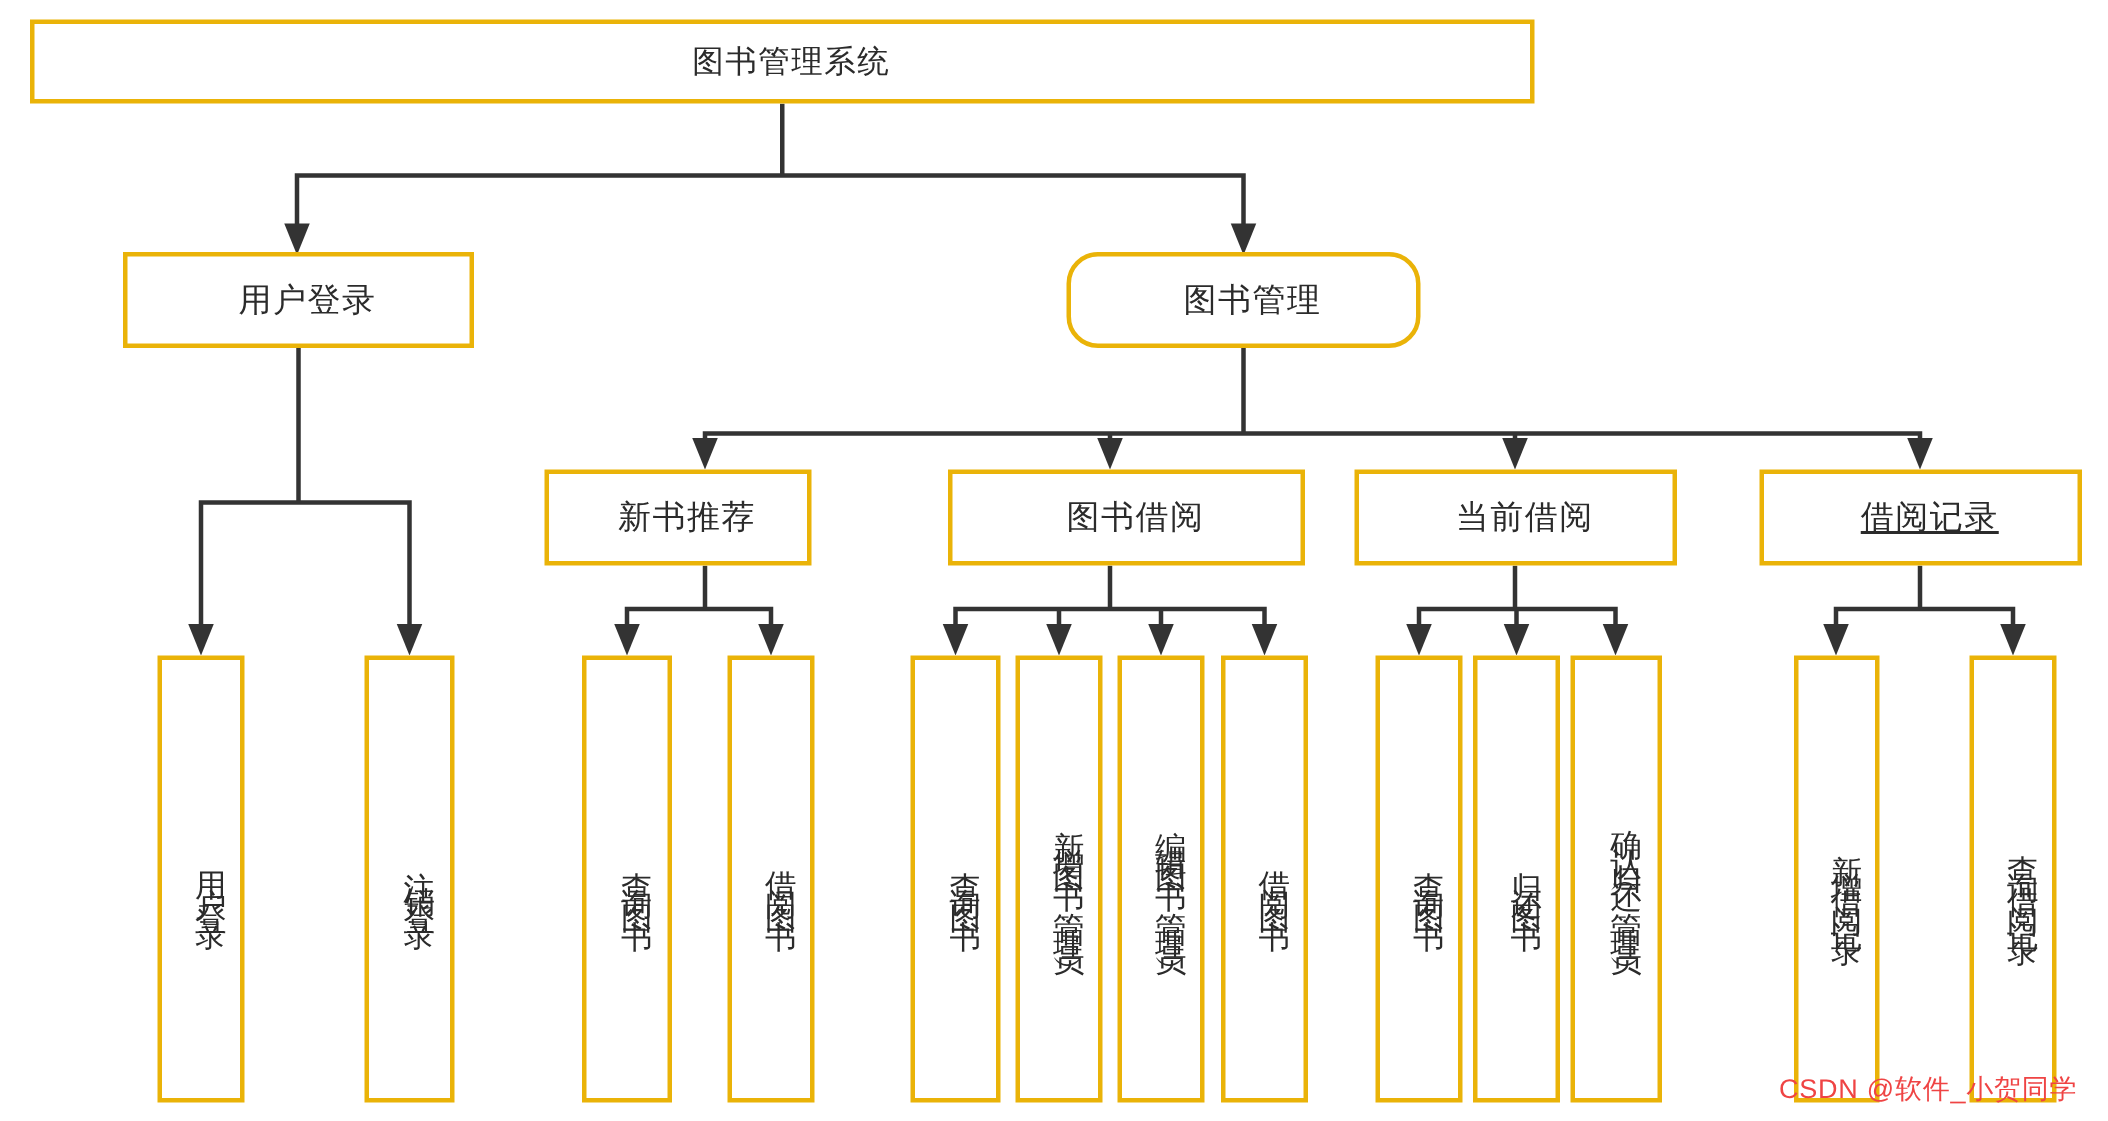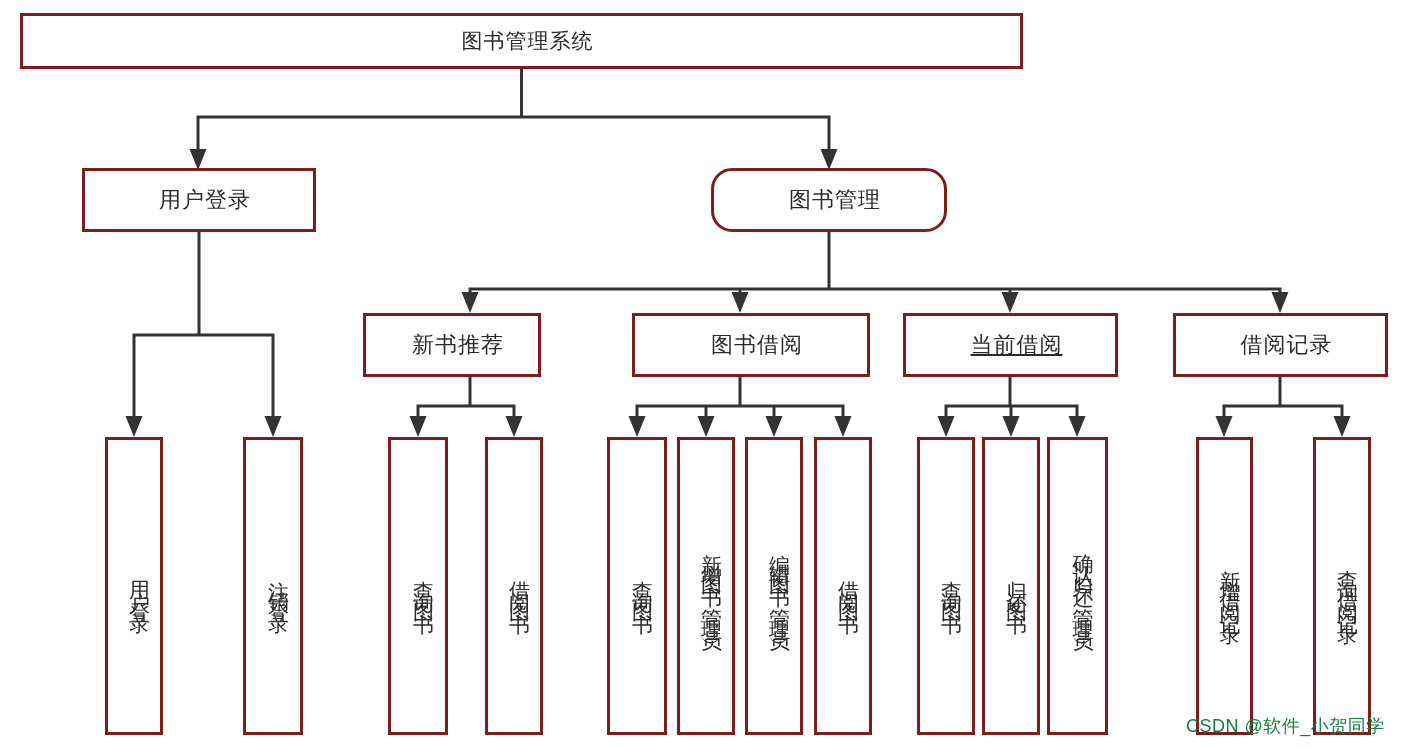--- a/index.html
+++ b/index.html
@@ -9,21 +9,21 @@
     height:747px;
     background:#ffffff;
     font-family:"Liberation Sans","DejaVu Sans",sans-serif;
     color:#2b2b2b;
     overflow:hidden;
   }
   svg.connectors{position:absolute;left:0;top:0;width:1405px;height:747px;}
   .node{
     position:absolute;
     background:#ffffff;
-    border:3px solid #7f1d1d;
+    border:3px solid #eab308;
     box-sizing:border-box;
     display:flex;
     align-items:center;
     justify-content:center;
     text-align:center;
     padding-left:12px;
   }
   .hbox{font-size:22px;letter-spacing:1px;}
   .root-box{font-size:21px;}
   .vbox{
@@ -32,21 +32,21 @@
     font-size:21px;
     letter-spacing:11px;
     line-height:1;
   }
   .watermark{
     position:absolute;
     left:1186px;
     top:714px;
     font-size:18px;
     letter-spacing:0.5px;
-    color:#15803d;
+    color:#ef4444;
     white-space:nowrap;
   }
 </style>
 </head>
 <body>
 
 <div class="canvas">
 
   <svg class="connectors" viewBox="0 0 1405 747" fill="none" stroke="#333333" stroke-width="3">
 
@@ -98,22 +98,22 @@
     </g>
   </svg>
 
   <div class="node hbox root-box" style="left:20px;top:13px;width:1003px;height:56px;">图书管理系统</div>
 
   <div class="node hbox" style="left:82px;top:168px;width:234px;height:64px;">用户登录</div>
   <div class="node hbox" style="left:711px;top:168px;width:236px;height:64px;border-radius:21px;">图书管理</div>
 
   <div class="node hbox" style="left:363px;top:313px;width:178px;height:64px;">新书推荐</div>
   <div class="node hbox" style="left:632px;top:313px;width:238px;height:64px;">图书借阅</div>
-  <div class="node hbox" style="left:903px;top:313px;width:215px;height:64px;text-decoration:underline;">当前借阅</div>
-  <div class="node hbox" style="left:1173px;top:313px;width:215px;height:64px;">借阅记录</div>
+  <div class="node hbox" style="left:903px;top:313px;width:215px;height:64px;">当前借阅</div>
+  <div class="node hbox" style="left:1173px;top:313px;width:215px;height:64px;text-decoration:underline;">借阅记录</div>
 
   <div class="node vbox" style="left:105px;top:437px;width:58px;height:298px;">用户登录</div>
   <div class="node vbox" style="left:243px;top:437px;width:60px;height:298px;">注销登录</div>
 
   <div class="node vbox" style="left:388px;top:437px;width:60px;height:298px;">查询图书</div>
   <div class="node vbox" style="left:485px;top:437px;width:58px;height:298px;">借阅图书</div>
 
   <div class="node vbox" style="left:607px;top:437px;width:60px;height:298px;">查询图书</div>
   <div class="node vbox" style="left:677px;top:437px;width:58px;height:298px;">新增图书（管理员）</div>
   <div class="node vbox" style="left:745px;top:437px;width:58px;height:298px;">编辑图书（管理员）</div>

